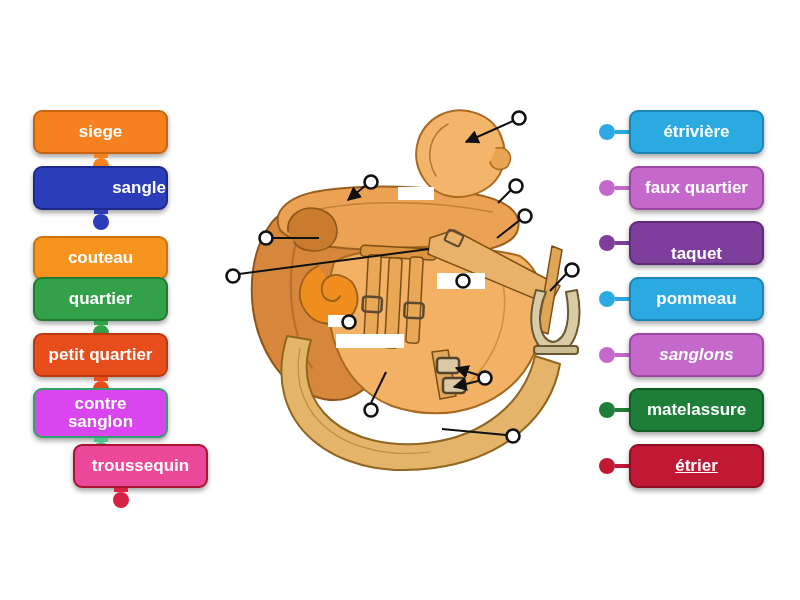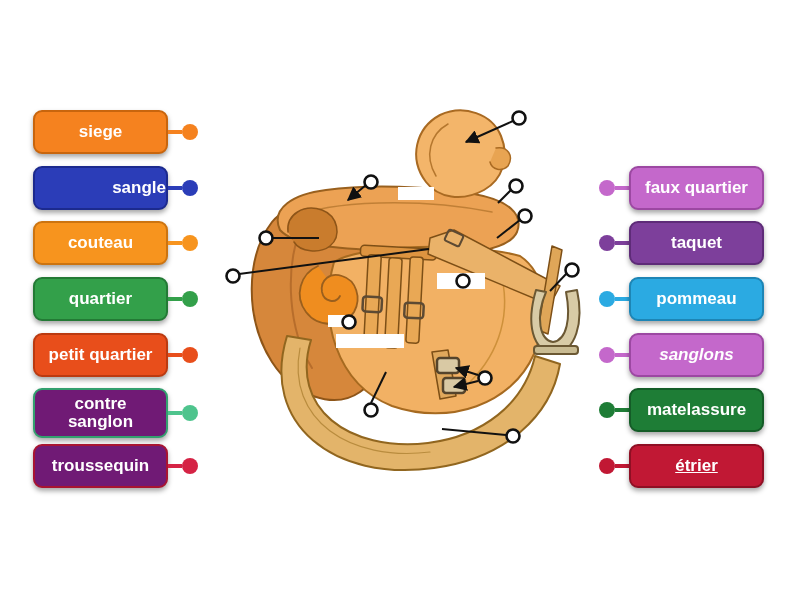--- a/index.html
+++ b/index.html
@@ -16,21 +16,21 @@
     width:135px; height:44px; display:flex; align-items:center; justify-content:center;
     border-radius:9px; border:2px solid transparent;
     box-shadow:0 3px 5px rgba(0,0,0,0.35);
     color:#ffffff; font-weight:700; font-size:17px; text-align:center;
     line-height:1.05; cursor:grab;
   }
   .label-row.tall .btn { height:50px; }
   .btn-text { white-space:pre-line; }
   .stub { width:14px; height:4px; flex:0 0 auto; }
   .dot  { width:16px; height:16px; border-radius:50%; flex:0 0 auto; }
-  .left-row  { left:33px; }
+  .left-row  { left:33px;flex-direction:column; }
   .right-row { left:599px; }
 </style>
 </head>
 <body>
 
 <div class="stage">
 
   <svg class="diagram" width="800" height="600" viewBox="0 0 800 600">
     <defs>
       <marker id="arrow" viewBox="0 0 10 10" refX="9" refY="5" markerWidth="7" markerHeight="7" orient="auto-start-reverse">
@@ -127,21 +127,21 @@
 
   <div class="label-row left-row" style="top:166px">
     <div class="btn" style="background-color: rgb(43, 61, 184); border-color: rgb(28, 42, 142); justify-content: flex-end;">
       <span class="btn-text">sangle</span>
     </div>
     <div class="stub" style="background-color: rgb(43, 61, 184);"></div>
     <div class="dot" style="background-color: rgb(43, 61, 184);"></div>
   </div>
 
   <div class="label-row left-row" style="top:221px">
-    <div class="btn" style="background-color: rgb(247, 148, 30); border-color: rgb(204, 116, 16);">
+    <div class="btn" style="background-color: rgb(247, 148, 30); border-color: rgb(204, 116, 16); margin-top: 15px;">
       <span class="btn-text">couteau</span>
     </div>
     <div class="stub" style="background-color: rgb(247, 148, 30);"></div>
     <div class="dot" style="background-color: rgb(247, 148, 30);"></div>
   </div>
 
   <div class="label-row left-row" style="top:277px">
     <div class="btn" style="background-color: rgb(51, 160, 74); border-color: rgb(35, 122, 53);">
       <span class="btn-text">quartier</span>
     </div>
@@ -151,49 +151,56 @@
 
   <div class="label-row left-row" style="top:333px">
     <div class="btn" style="background-color: rgb(232, 78, 27); border-color: rgb(187, 58, 16);">
       <span class="btn-text">petit quartier</span>
     </div>
     <div class="stub" style="background-color: rgb(232, 78, 27);"></div>
     <div class="dot" style="background-color: rgb(232, 78, 27);"></div>
   </div>
 
   <div class="label-row left-row tall" style="top:388px">
-    <div class="btn" style="background-color: #701a75; border-color: rgb(51, 160, 111);">
+    <div class="btn" style="background-color: #d946ef; border-color: rgb(51, 160, 111);">
       <span class="btn-text">contre
 sanglon</span>
     </div>
     <div class="stub" style="background-color: rgb(78, 196, 141);"></div>
     <div class="dot" style="background-color: rgb(78, 196, 141);"></div>
   </div>
 
   <div class="label-row left-row" style="top:444px">
-    <div class="btn" style="background-color: #701a75; border-color: rgb(168, 20, 50);">
+    <div class="btn" style="background-color: #ec4899; border-color: rgb(168, 20, 50); margin-left: 40px;">
       <span class="btn-text">troussequin</span>
     </div>
     <div class="stub" style="background-color: rgb(213, 35, 69);"></div>
     <div class="dot" style="background-color: rgb(213, 35, 69);"></div>
   </div>
 
+  <div class="label-row right-row" style="top:110px">
+    <div class="dot" style="background-color: rgb(43, 170, 226);"></div>
+    <div class="stub" style="background-color: rgb(43, 170, 226);"></div>
+    <div class="btn" style="background-color: rgb(43, 170, 226); border-color: rgb(29, 133, 181);">
+      <span class="btn-text">étrivière</span>
+    </div>
+  </div>
 
   <div class="label-row right-row" style="top:166px">
     <div class="dot" style="background-color: rgb(196, 104, 203);"></div>
     <div class="stub" style="background-color: rgb(196, 104, 203);"></div>
     <div class="btn" style="background-color: rgb(196, 104, 203); border-color: rgb(156, 72, 162);">
       <span class="btn-text">faux quartier</span>
     </div>
   </div>
 
   <div class="label-row right-row" style="top:221px">
     <div class="dot" style="background-color: rgb(125, 63, 155);"></div>
     <div class="stub" style="background-color: rgb(125, 63, 155);"></div>
-    <div class="btn" style="background-color: rgb(125, 63, 155); border-color: rgb(94, 43, 120);">
+    <div class="btn" style="background-color: rgb(125, 63, 155); border-color: rgb(94, 43, 120); align-items: flex-end;">
       <span class="btn-text">taquet</span>
     </div>
   </div>
 
   <div class="label-row right-row" style="top:277px">
     <div class="dot" style="background-color: rgb(43, 170, 226);"></div>
     <div class="stub" style="background-color: rgb(43, 170, 226);"></div>
     <div class="btn" style="background-color: rgb(43, 170, 226); border-color: rgb(29, 133, 181);">
       <span class="btn-text">pommeau</span>
     </div>

